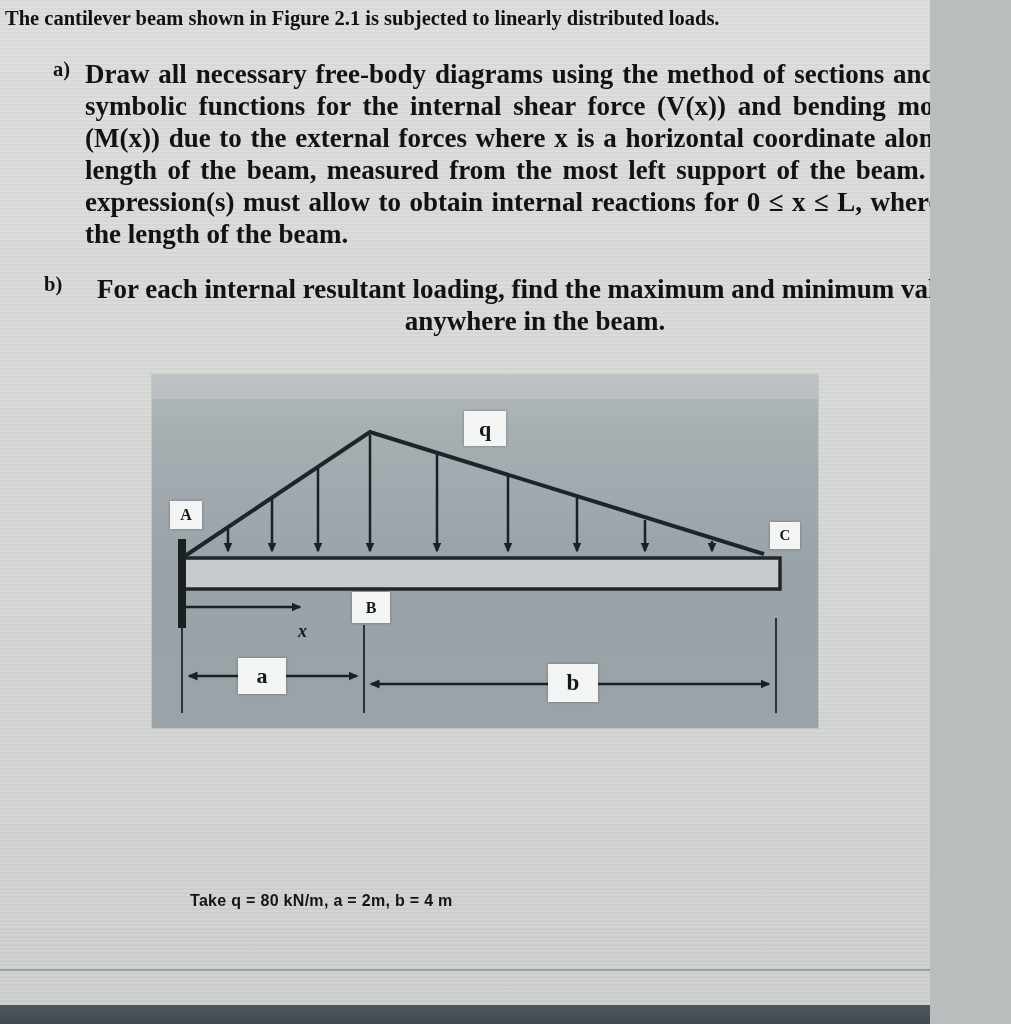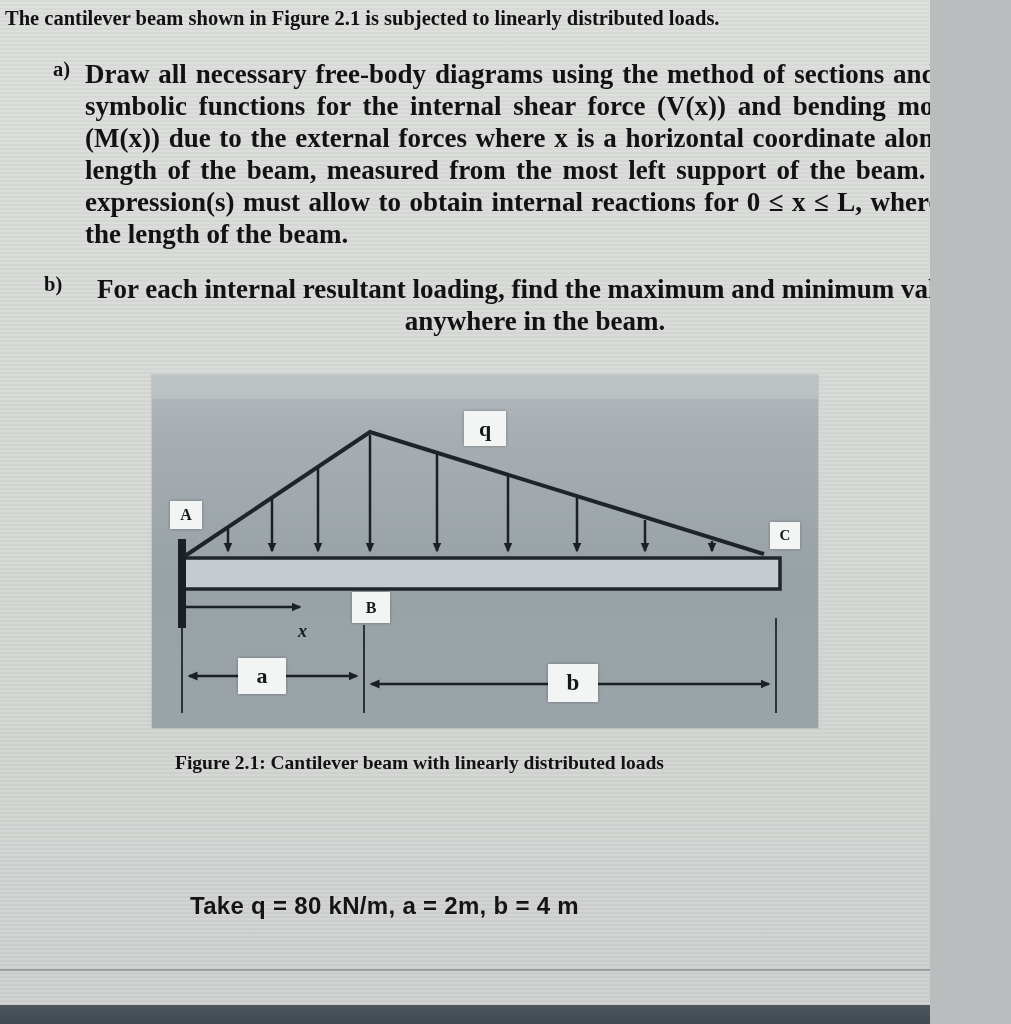--- a/index.html
+++ b/index.html
@@ -41,21 +41,21 @@
   .lbl-A { left:18px;  top:126px; width:32px; height:28px; font-size:16px; }
   .lbl-C { left:618px; top:147px; width:30px; height:27px; font-size:15px; }
   .lbl-B { left:200px; top:217px; width:38px; height:31px; font-size:16px; }
   .lbl-a { left:86px;  top:283px; width:48px; height:36px; font-size:22px; }
   .lbl-b { left:396px; top:289px; width:50px; height:38px; font-size:23px; }
   .lbl-x { position:absolute; left:146px; top:246px; font-size:18px; font-style:italic;
            font-weight:700; color:#14181b; }
 
   .caption { position:absolute; left:175px; top:752px; width:660px; font-size:19.5px; font-weight:700; }
   .given   { position:absolute; left:190px; top:892px; font-family:"Liberation Sans", sans-serif;
-             font-weight:700; font-size:24px; color:#141414; letter-spacing:0.3px; }
+             font-weight:700; font-size:16px; color:#141414; letter-spacing:0.3px; }
   .rule        { position:absolute; left:0; top:969px; width:1011px; height:2px; background:#9aa0a2; }
   .bottom-strip{ position:absolute; left:0; top:1005px; width:1011px; height:19px;
                  background:linear-gradient(180deg,#4d575d,#3f4950); }
 </style>
 </head>
 <body>
 
 <div class="sheet">
 
   <p class="intro">The cantilever beam shown in Figure 2.1 is subjected to linearly distributed loads.</p>
@@ -107,20 +107,19 @@
 
     <div class="fig-label lbl-q">q</div>
     <div class="fig-label lbl-A">A</div>
     <div class="fig-label lbl-C">C</div>
     <div class="fig-label lbl-B">B</div>
     <div class="fig-label lbl-a">a</div>
     <div class="fig-label lbl-b">b</div>
     <div class="lbl-x">x</div>
   </div>
 
-  <p class="caption">Figure 2.1: Cantilever beam with linearly distributed loads</p>
 
   <p class="given">Take q = 80 kN/m, a = 2m, b = 4 m</p>
 
   <div class="rule"></div>
   <div class="bottom-strip"></div>
 
 </div>
 
 </body></html>

